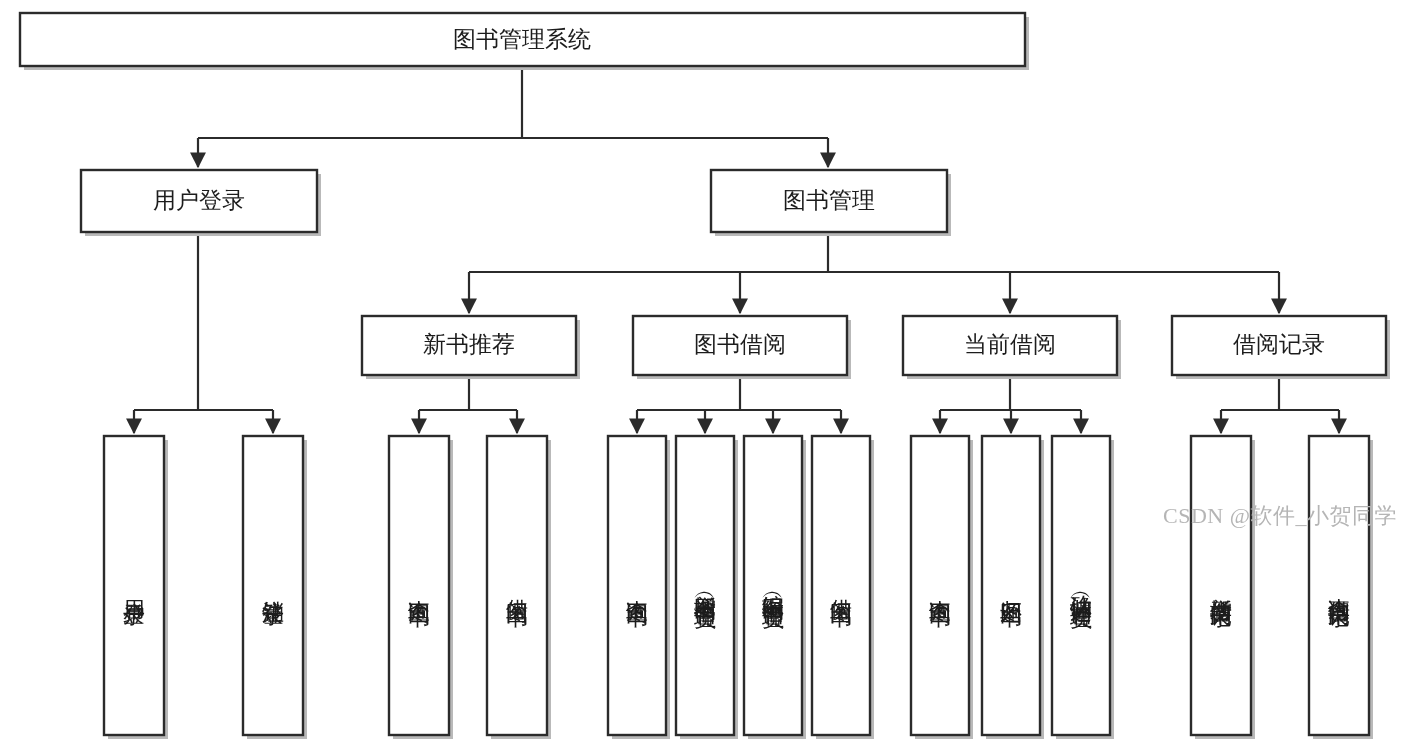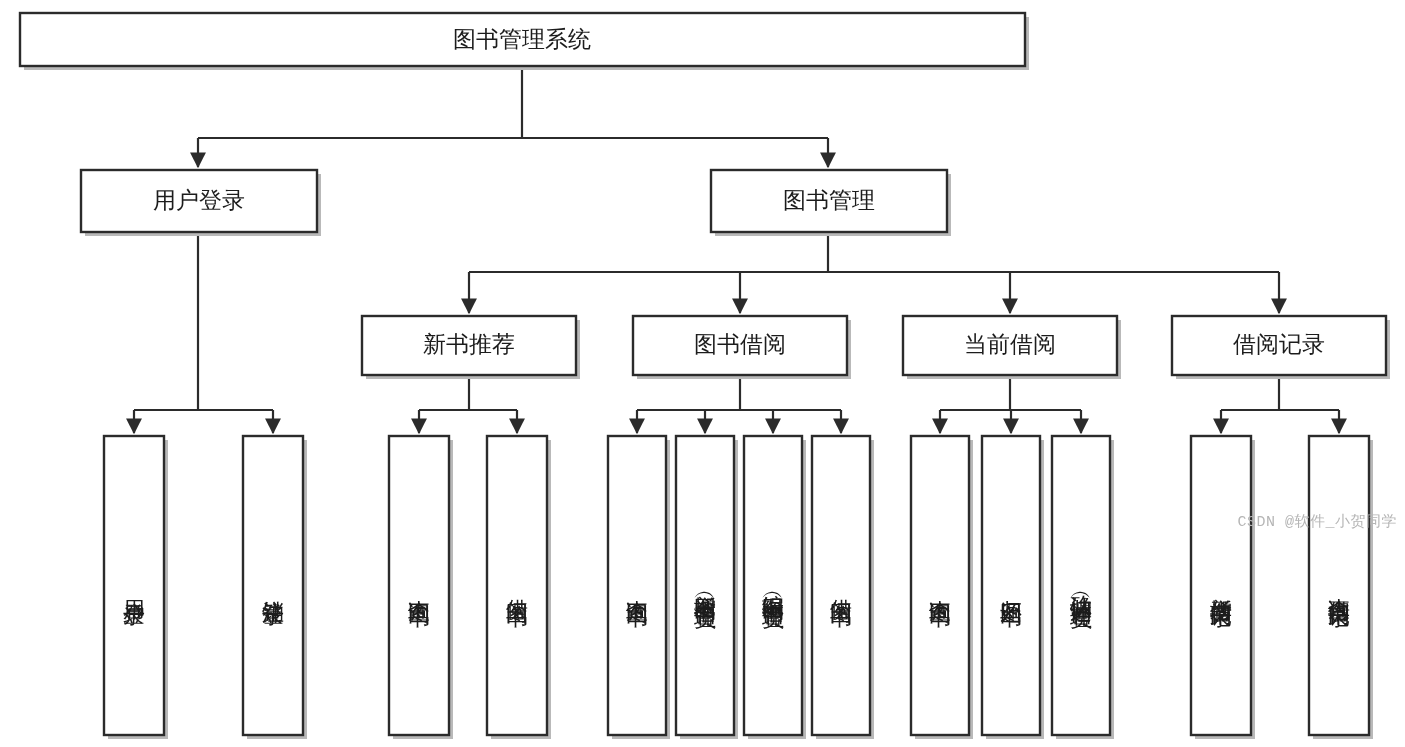--- a/index.html
+++ b/index.html
@@ -61,22 +61,22 @@
     line-height: 1.18;
     letter-spacing: 2px;
     color: #1c1c1c;
     white-space: nowrap;
     pointer-events: none;
   }
   .watermark {
     position: absolute;
     right: 8px;
     bottom: 4px;
-    font-family: Liberation Mono, monospace;
-    font-size: 15px;
+    font-family: Liberation Serif, serif;
+    font-size: 22px;
     color: #b5b5b5;
     letter-spacing: 0.5px;
     white-space: nowrap;
   }
 </style>
 </head>
 <body>
 
 <div id="diagram-root">
 

